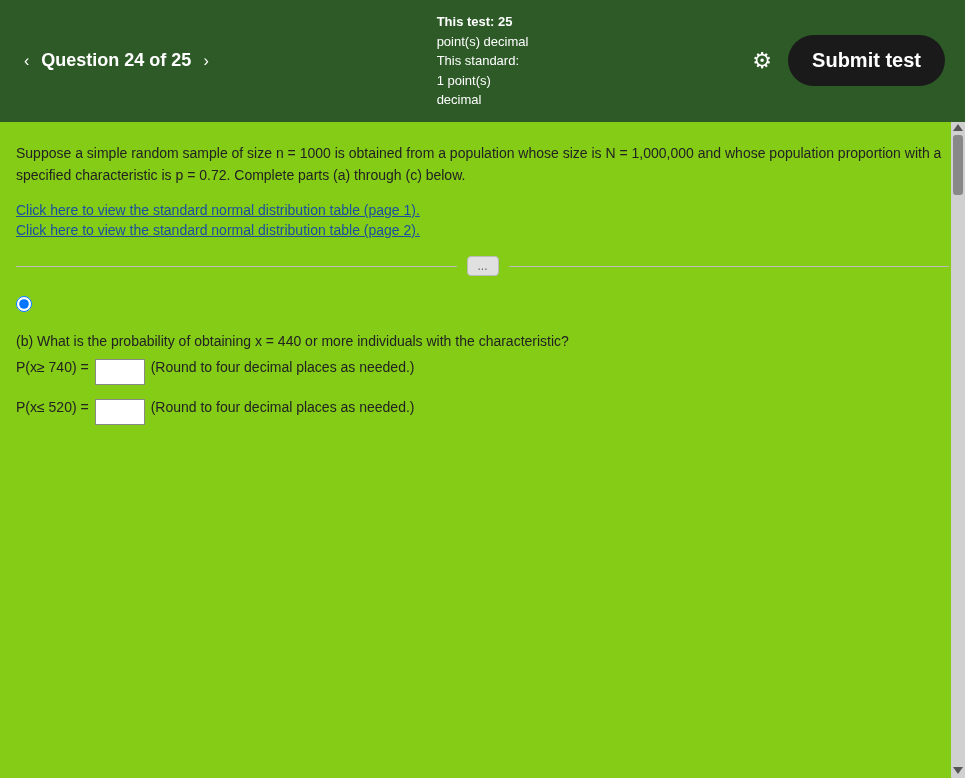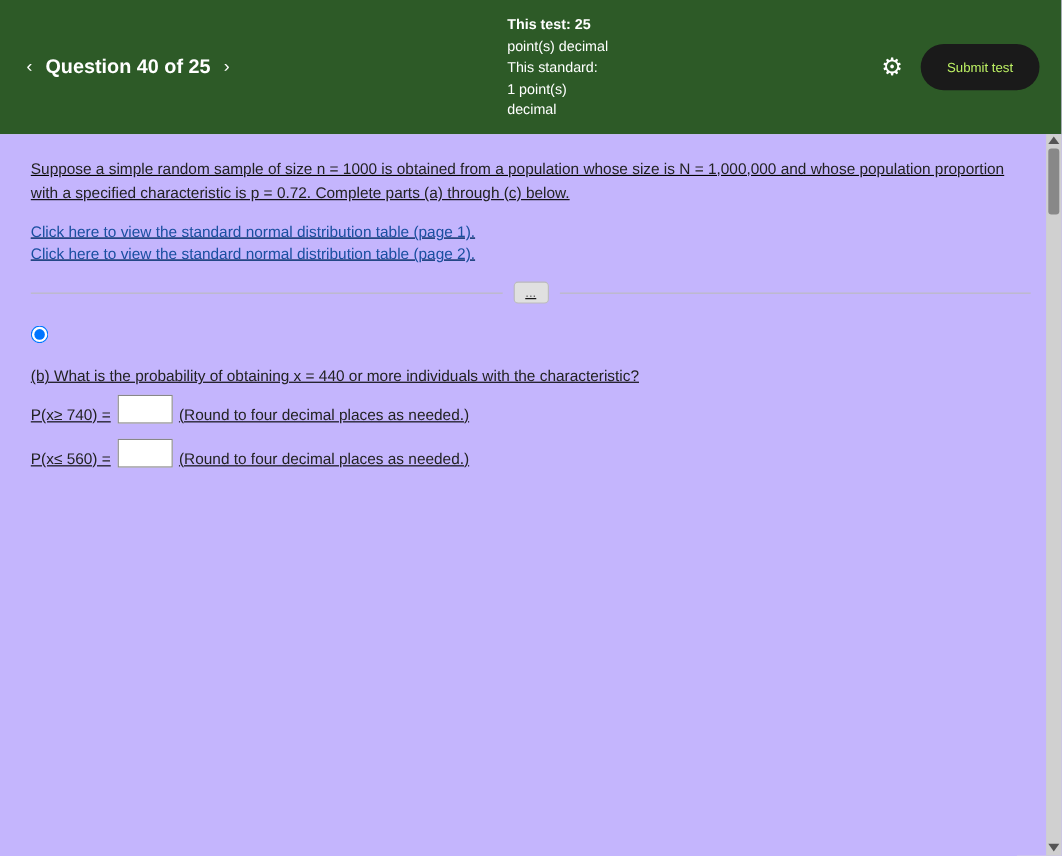--- a/index.html
+++ b/index.html
@@ -63,36 +63,35 @@
       align-items: center;
       gap: 16px;
     }
     .settings-icon {
       color: #fff;
       font-size: 22px;
       cursor: pointer;
     }
     .submit-btn {
       background: #1a1a1a;
-      color: #bef264;
+      color: #ffffff;
       border: none;
       border-radius: 30px;
       padding: 14px 24px;
-      font-size: 12px;
-      font-weight: normal;
+      font-size: 20px;
+      font-weight: bold;
       cursor: pointer;
       white-space: nowrap;
     }
     
     .content {
-      background: #c4b5fd;
+      background: #84cc16;
       flex: 1;
-      padding: 20px 28px;
+      padding: 20px 16px;
       position: relative;
-      text-decoration: underline;
     }
     .problem-text {
       font-size: 14px;
       color: #222;
       line-height: 1.6;
       margin-bottom: 16px;
     }
     .link-text {
       color: #1a4fa0;
       font-size: 14px;
@@ -161,21 +160,21 @@
       margin-bottom: 14px;
     }
     .part-question {
       font-size: 14px;
       color: #222;
       margin-bottom: 6px;
       line-height: 1.6;
     }
     .part-answer-row {
       display: flex;
-      align-items: flex-end;
+      align-items: flex-start;
       gap: 6px;
       font-size: 14px;
       color: #222;
     }
     .answer-box {
       width: 50px;
       height: 26px;
       border: 1px solid #888;
       background: #fff;
       font-size: 14px;
@@ -219,21 +218,21 @@
     }
   </style>
 </head>
 <body>
 
 <div class="page-container">
 
   <div class="header">
     <div class="header-nav">
       <span class="nav-arrow">‹</span>
-      <span class="question-label">Question 40 of 25</span>
+      <span class="question-label">Question 24 of 25</span>
       <span class="nav-arrow">›</span>
     </div>
     <div class="header-info">
       <div><strong>This test: 25</strong></div>
       <div>point(s) decimal</div>
       <div>This standard:</div>
       <div>1 point(s)</div>
       <div>decimal</div>
     </div>
     <div class="header-right">
@@ -263,21 +262,21 @@
       <p class="part-question">(b) What is the probability of obtaining x = 440 or more individuals with the characteristic?</p>
       <div class="part-answer-row">
         <span>P(x≥ 740) =</span>
         <input type="text" class="answer-box" style="">
         <span>(Round to four decimal places as needed.)</span>
       </div>
     </div>
 
     <div class="part-section">
       <div class="part-answer-row">
-        <span>P(x≤ 560) =</span>
+        <span>P(x≤ 520) =</span>
         <input type="text" class="answer-box" style="">
         <span>(Round to four decimal places as needed.)</span>
       </div>
     </div>
 
     <div class="scrollbar-track">
       <div class="scrollbar-arrow-up"></div>
       <div class="scrollbar-thumb"></div>
       <div class="scrollbar-arrow-down"></div>
     </div>

